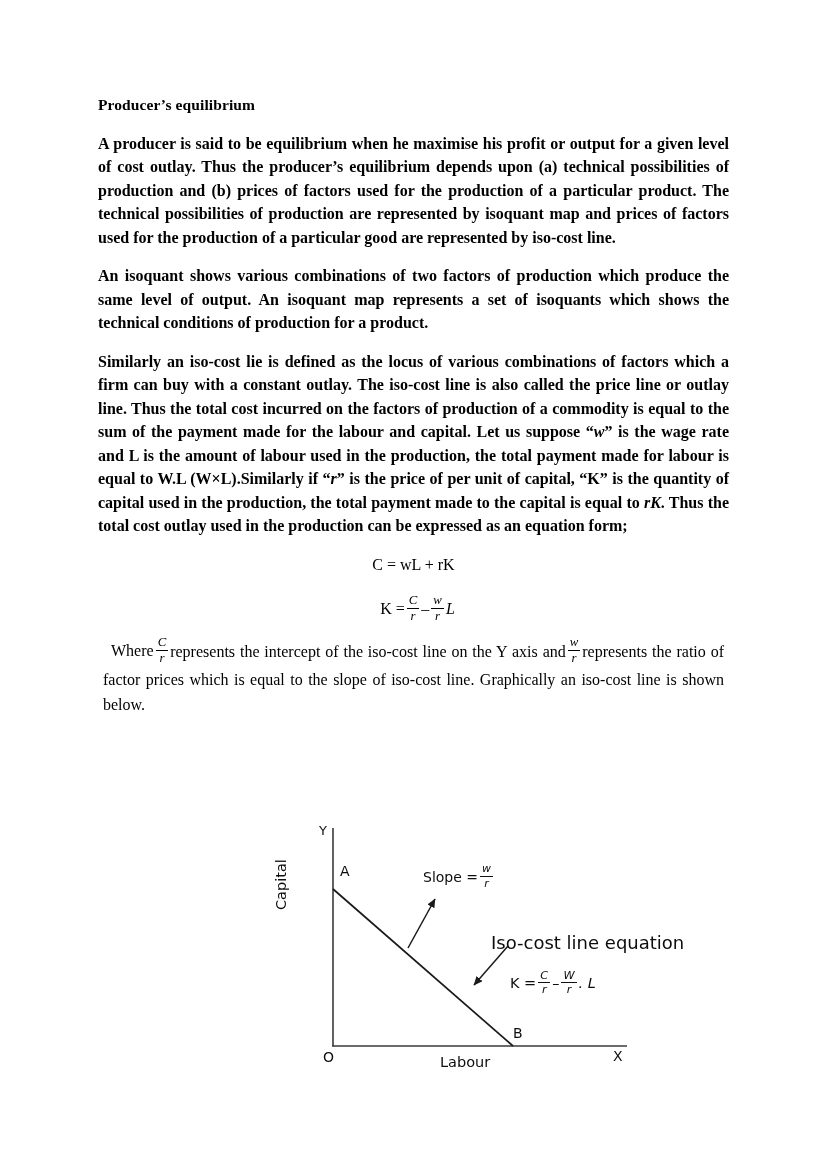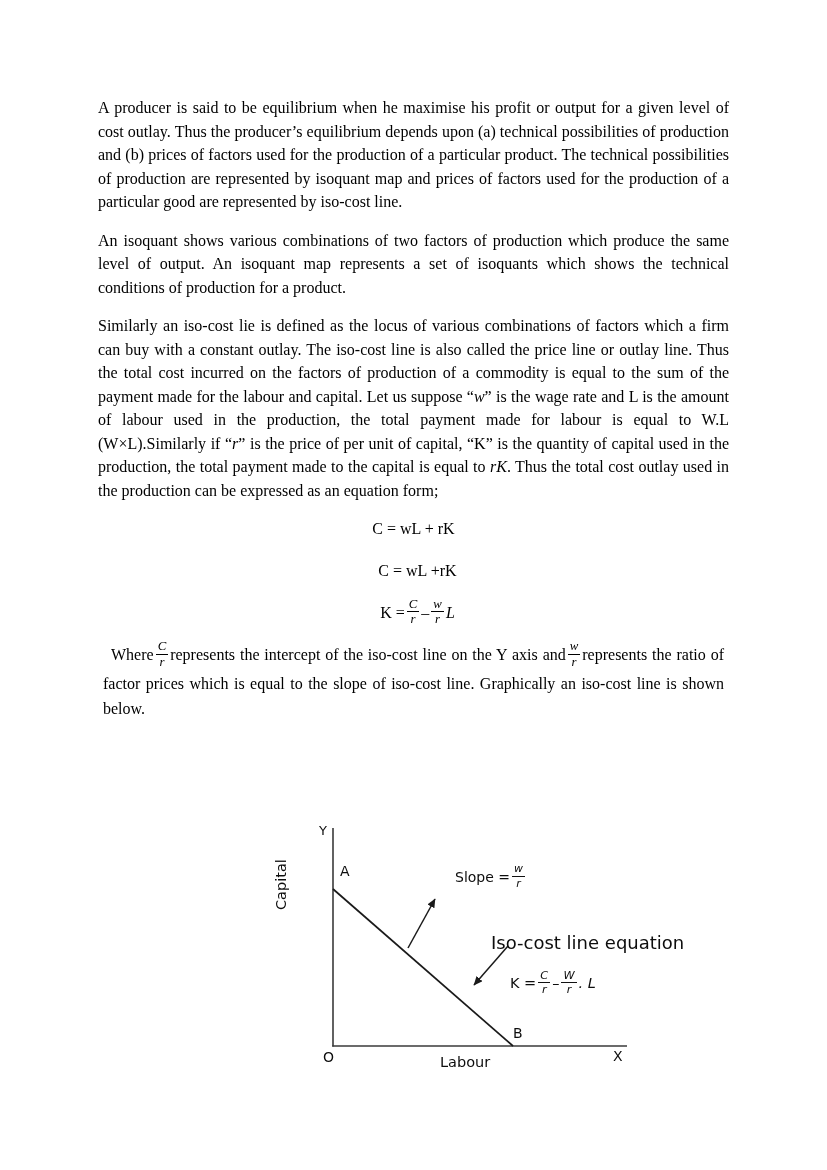--- a/index.html
+++ b/index.html
@@ -33,20 +33,21 @@
     margin: 0 0 17px 0;
     line-height: 1.2;
     letter-spacing: 0.1px;
   }
   p.para {
     font-size: 16px;
     line-height: 23.5px;
     margin: 0 0 15px 0;
     text-align: justify;
     text-justify: inter-word;
+    font-weight: bold;
   }
   .eq-center {
     font-size: 16px;
     text-align: center;
     margin: 0;
     line-height: 23.5px;
   }
   .eq-block-1 { margin: 10px 0 18px 0; }
   .eq-list { margin: 11px 0 12px 0; }
   .eq-list .eq-center { margin-bottom: 16px; }
@@ -115,21 +116,21 @@
   .lbl-B      { left: 253px; top: 207px; font-size: 14px; }
   .lbl-O      { left: 63px;  top: 231px; font-size: 14px; }
   .lbl-X      { left: 353px; top: 230px; font-size: 14px; }
   .lbl-labour { left: 180px; top: 236px; font-size: 14.5px; }
   .lbl-capital{
     left: 13px; top: 92px;
     transform: rotate(-90deg);
     transform-origin: left top;
     font-size: 14.5px;
   }
-  .lbl-slope  { left: 163px; top: 46px; font-size: 14px; margin-left: 32px; }
+  .lbl-slope  { left: 163px; top: 46px; font-size: 14px; }
   .lbl-isoeq  { left: 231px; top: 114px; font-size: 18px; }
   .lbl-isoformula { left: 250px; top: 152px; font-size: 14.5px; }
 
   .fig-frac {
     display: inline-block;
     vertical-align: -0.40em;
     text-align: center;
     font-style: italic;
     line-height: 1.0;
     margin: 0 2px;
@@ -150,34 +151,34 @@
     line-height: 1.2;
   }
 </style>
 </head>
 <body>
 
 <div class="page">
 
   <div class="content">
 
+    <h1 class="doc-title">Producer’s equilibrium</h1>
 
     <p class="para">A producer is said to be equilibrium when he maximise his profit or output for a given level of cost outlay. Thus the producer’s equilibrium depends upon (a) technical possibilities of production and (b) prices of factors used for the production of a particular product. The technical possibilities of production are represented by isoquant map and prices of factors used for the production of a particular good are represented by iso-cost line.</p>
 
     <p class="para">An isoquant shows various combinations of two factors of production which produce the same level of output. An isoquant map represents a set of isoquants which shows the technical conditions of production for a product.</p>
 
     <p class="para"><span>Similarly an iso-cost lie is defined as the locus of various combinations of factors which a firm can buy with a constant outlay. The iso-cost line is also called the price line or outlay line. Thus the total cost incurred on the factors of production of a commodity is equal to the sum of the payment made for the labour and capital. Let us suppose “</span><span class="it">w</span><span>” is the wage rate and L is the amount of labour used in the production, the total payment made for labour is equal to W.L (W×L).Similarly if “</span><span class="it">r</span><span>” is the price of per unit of capital, “K” is the quantity of capital used in the production, the total payment made to the capital is equal to </span><span class="it">rK</span><span>. Thus the total cost outlay used in the production can be expressed as an equation form;</span></p>
 
     <div class="eq-block-1">
       <p class="eq-center">C = wL + rK</p>
     </div>
 
 
     <div class="eq-list">
-      <p class="eq-center"><span class="eq-shift">C = wL +rK</span></p>
       <p class="eq-center"><span class="eq-shift"><span>K =</span><span class="frac"><span class="num">C</span><span class="den">r</span></span><span>–</span><span class="frac"><span class="num">w</span><span class="den">r</span></span><span class="it">L</span></span></p>
     </div>
 
     <p class="where-para"><span class="indent-first">Where</span><span class="frac"><span class="num">C</span><span class="den">r</span></span><span>represents the intercept of the iso-cost line on the Y axis and</span><span class="frac"><span class="num">w</span><span class="den">r</span></span><span>represents the ratio of factor prices which is equal to the slope of iso-cost line. Graphically an iso-cost line is shown below.</span></p>
 
   </div>
 
   <div class="figure">
 
     <svg width="420" height="265" viewBox="0 0 420 265">

